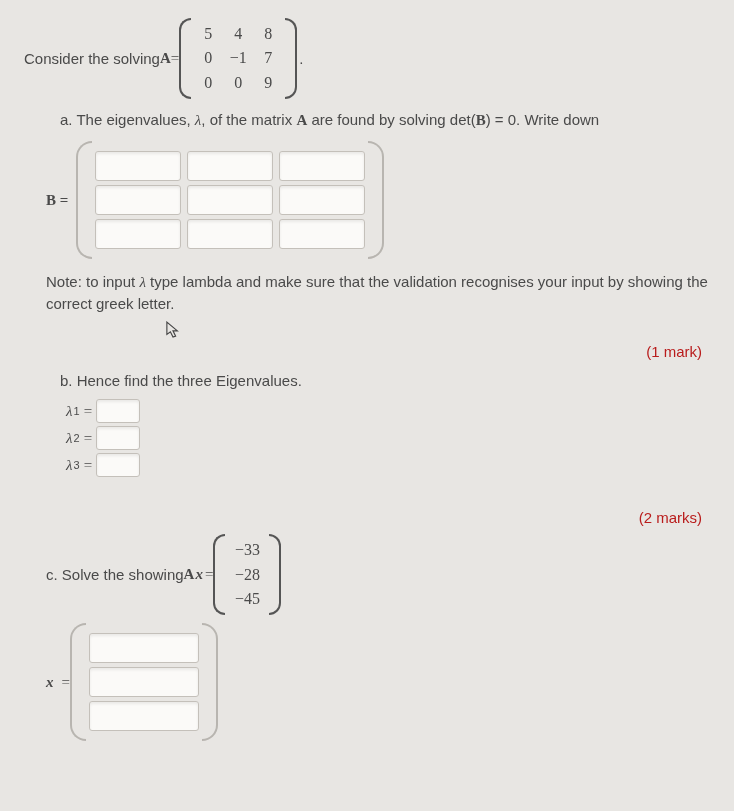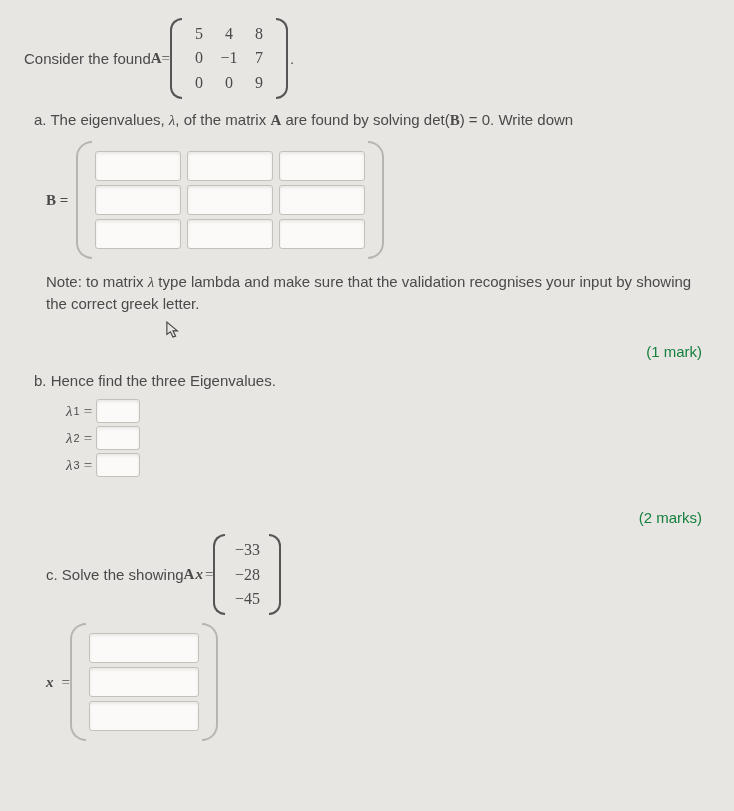--- a/index.html
+++ b/index.html
@@ -28,21 +28,21 @@
     vertical-align: middle;
   }
   .paren { width: 12px; position: relative; }
   .paren.left { border: 2px solid #555; border-right: none; border-radius: 14px 0 0 14px; }
   .paren.right { border: 2px solid #555; border-left: none; border-radius: 0 14px 14px 0; }
   .mat-body { display: flex; flex-direction: column; padding: 4px 2px; }
   .mat-row { display: flex; }
   .mat-cell { min-width: 30px; text-align: center; padding: 1px 6px; font-family: 'Times New Roman', serif; font-size: 16px; }
   
   .question {
-    margin: 8px 0 8px 10px;
+    margin: 8px 0 8px 36px;
   }
   .question .qline { margin-bottom: 4px; }
   
   
   .input-matrix-wrap {
     display: flex;
     align-items: center;
     margin: 10px 0 10px 22px;
   }
   .input-matrix-wrap .label {
@@ -67,21 +67,21 @@
     border-radius: 3px;
     box-shadow: inset 0 2px 3px rgba(0,0,0,0.07);
   }
   
   .note {
     margin: 12px 0 4px 22px;
   }
   .marks {
     text-align: right;
     margin: 2px 8px 6px 0;
-    color: #15803d;
+    color: #b91c1c;
   }
   
   .cursor {
     display: inline-block;
     width: 14px; height: 18px;
     vertical-align: middle;
     margin-left: 120px;
   }
   .cursor svg { display: block; }
   
@@ -115,21 +115,21 @@
   
   .col-input-matrix .imat-body { padding: 8px 0; }
   .col-input-matrix .cell-input { width: 110px; }
   
   .greek { font-family: 'Times New Roman', serif; font-style: italic; }
 </style>
 </head>
 <body>
 
 <div class="intro">
-  <span>Consider the found </span>
+  <span>Consider the solving </span>
   <span class="bold-var">A</span>
   <span class="eq"> = </span>
   <span class="pmatrix">
     <span class="paren left"></span>
     <span class="mat-body">
       <span class="mat-row">
         <span class="mat-cell">5</span>
         <span class="mat-cell">4</span>
         <span class="mat-cell">8</span>
       </span>
@@ -174,21 +174,21 @@
         <input class="cell-input" style="">
         <input class="cell-input" style="">
         <input class="cell-input" style="">
       </span>
     </span>
     <span class="iparen right"></span>
   </span>
 </div>
 
 <div class="note">
-  <span>Note: to matrix </span><span class="greek">λ</span><span> type lambda and make sure that the validation recognises your input by showing the correct greek letter.</span>
+  <span>Note: to input </span><span class="greek">λ</span><span> type lambda and make sure that the validation recognises your input by showing the correct greek letter.</span>
 </div>
 
 <div style="margin-left:22px;">
   <span class="cursor">
     <svg viewBox="0 0 16 20" width="14" height="18">
         <path d="M1 1 L1 15 L5 12 L8 18 L11 17 L8 11 L13 11 Z" fill="none" stroke="#444" stroke-width="1.3"></path>
       </svg>
   </span>
 </div>
 

